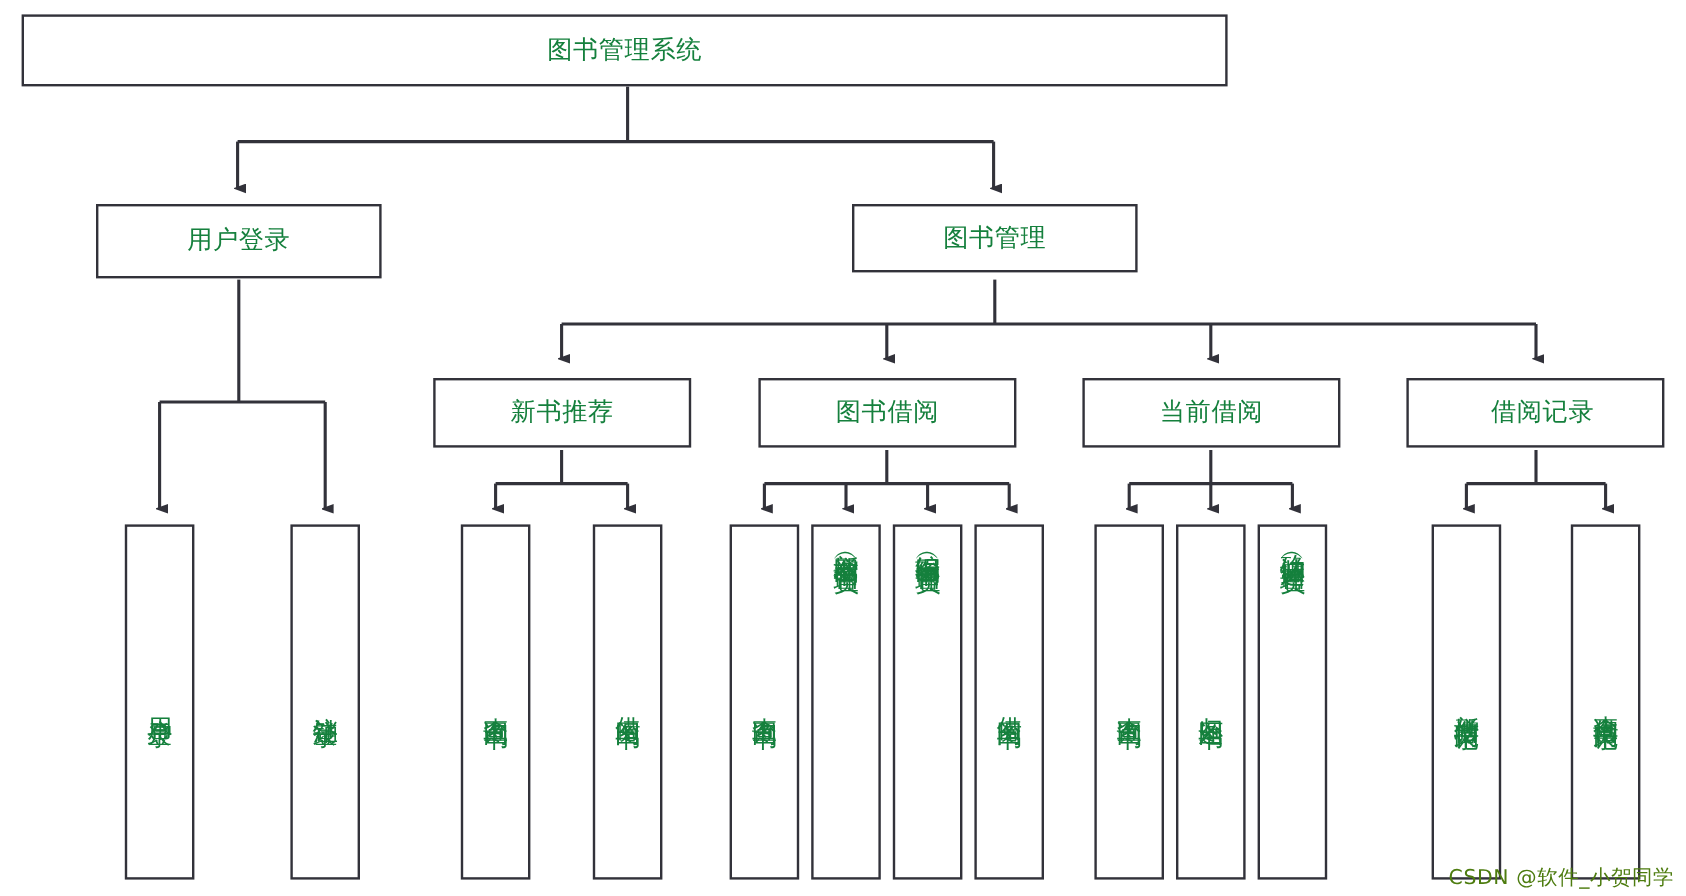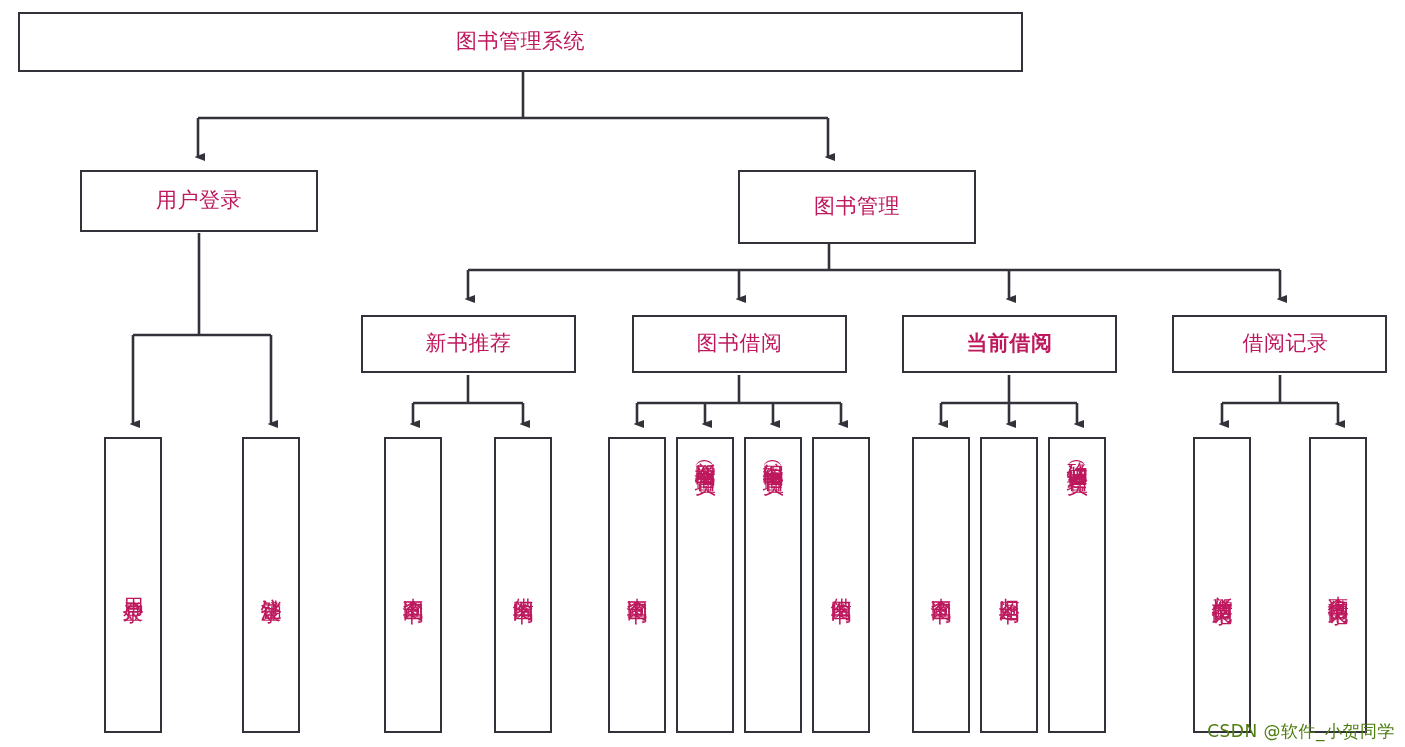--- a/index.html
+++ b/index.html
@@ -33,21 +33,21 @@
     background: #ffffff;
     border: 2px solid #32323a;
     display: flex;
     align-items: center;
     justify-content: center;
     color: #111111;
   }
   .node-label {
     font-size: 21px;
     line-height: 1.1;
-    color: #be185d;
+    color: #15803d;
     white-space: nowrap;
     letter-spacing: 0.5px;
   }
   .leaf {
     align-items: flex-start;
     justify-content: center;
     padding-top: 6px;
   }
   .leaf .node-label {
     writing-mode: vertical-rl;
@@ -126,31 +126,31 @@
     </g>
   </svg>
 
   <div class="node" style="left:18px; top:12px; width:1005px; height:60px;">
     <span class="node-label">图书管理系统</span>
   </div>
 
   <div class="node" style="left:80px; top:170px; width:238px; height:62px;">
     <span class="node-label">用户登录</span>
   </div>
-  <div class="node" style="left:710px; top:170px; width:238px; height:74px;margin-left:28px;">
+  <div class="node" style="left:710px; top:170px; width:238px; height:57px;">
     <span class="node-label">图书管理</span>
   </div>
 
   <div class="node" style="left:361px; top:315px; width:215px; height:58px;">
     <span class="node-label">新书推荐</span>
   </div>
   <div class="node" style="left:632px; top:315px; width:215px; height:58px;">
     <span class="node-label">图书借阅</span>
   </div>
-  <div class="node" style="left:902px; top:315px; width:215px; height:58px;font-weight:bold;">
+  <div class="node" style="left:902px; top:315px; width:215px; height:58px;">
     <span class="node-label">当前借阅</span>
   </div>
   <div class="node" style="left:1172px; top:315px; width:215px; height:58px;padding-left:12px;">
     <span class="node-label">借阅记录</span>
   </div>
 
   <div class="node leaf center-text" style="left:104px; top:437px; width:58px; height:296px;">
     <span class="node-label">用户登录</span>
   </div>
   <div class="node leaf center-text" style="left:242px; top:437px; width:58px; height:296px;">

